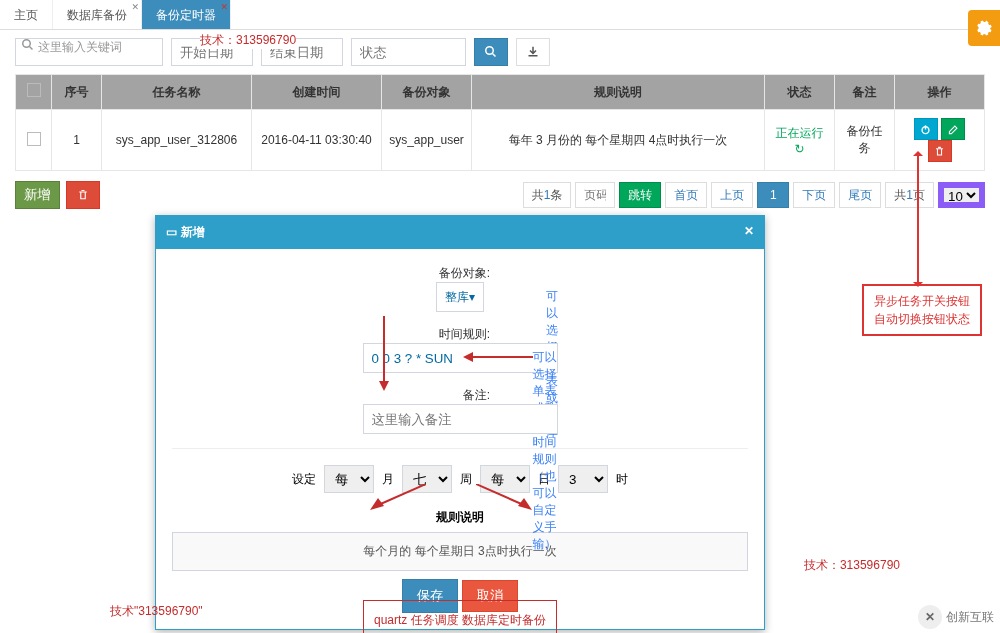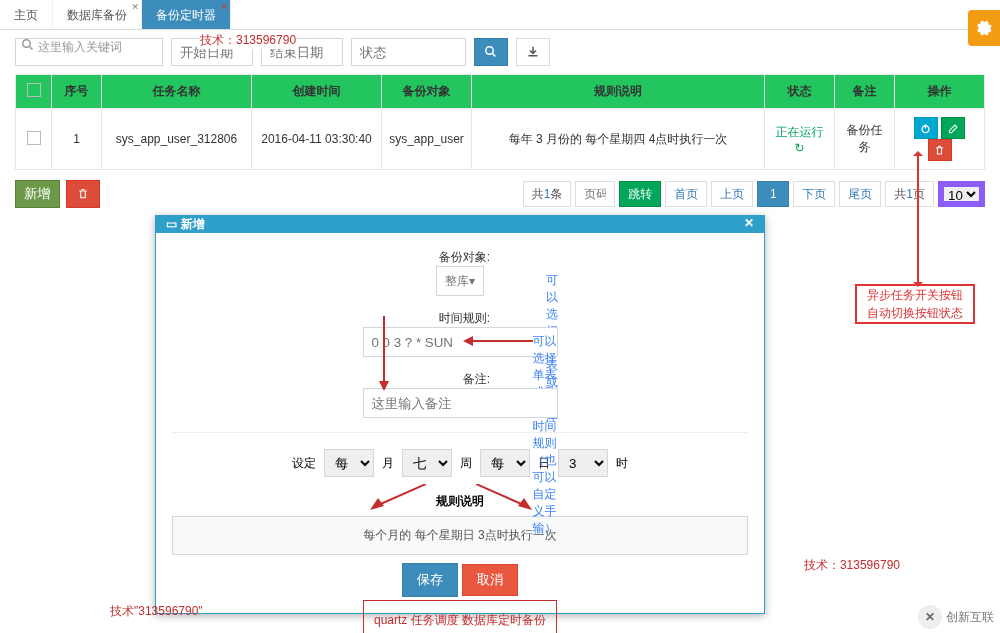--- a/index.html
+++ b/index.html
@@ -16,41 +16,41 @@
 .search-box svg { margin-right: 4px; }
 .btn { display: inline-flex; align-items: center; justify-content: center; height: 28px; min-width: 34px; border: 1px solid #ccc; background: #f4f4f4; color: #444; cursor: pointer; padding: 0 8px; }
 .btn-blue { background: #3c8dbc; border-color: #367fa9; color: #fff; }
 .btn-teal { background: #00a7d0; border-color: #0097bc; color: #fff; }
 .btn-green { background: #00a65a; border-color: #008d4c; color: #fff; }
 .btn-olive { background: #6b9947; border-color: #5a8139; color: #fff; }
 .btn-red { background: #dd4b39; border-color: #d73925; color: #fff; }
 .btn-white { background: #fff; border-color: #ddd; color: #444; }
 table { border-collapse: collapse; width: calc(100% - 30px); margin: 0 15px; }
 th, td { border: 1px solid #e6e6e6; padding: 8px 6px; text-align: center; color: #333; }
-th { background: #22c55e; font-weight: bold; }
+th { background: #a3a3a3; font-weight: bold; font-family: Liberation Serif, serif; }
 .chk { width: 14px; height: 14px; border: 1px solid #bbb; display: inline-block; }
 .status-green { color: #00a65a; }
 .footer-bar { display: flex; justify-content: space-between; padding: 10px 15px; align-items: center; }
 .footer-right { display: flex; align-items: center; gap: 4px; }
 .pg { display: inline-flex; align-items: center; justify-content: center; height: 26px; min-width: 32px; border: 1px solid #ddd; padding: 0 8px; color: #337ab7; cursor: pointer; font-size: 12px; }
 .pg.info { color: #555; border-color: #ddd; }
 .pg.jump { background: #00a65a; color: #fff; border-color: #008d4c; }
 .pg.active { background: #3c8dbc; color: #fff; border-color: #367fa9; }
 select.pg-sel { height: 26px; border: 6px solid #8b5cf6; }
-.red-box-aside { position: absolute; right: 25px; top: 284px; width: 120px; border: 2px solid #d33; color: #d33; line-height: 18px; text-align: center; }
+.red-box-aside { position: absolute; right: 18px; top: 284px; width: 120px; border: 2px solid #d33; padding: 6px; color: #d33; line-height: 18px; text-align: center; }
 .arrow-vert { position: absolute; left: 917px; top: 152px; width: 2px; height: 134px; background: #d33; }
 .arrow-vert::before { content: ""; position: absolute; top: -6px; left: -4px; border: 5px solid transparent; border-bottom-color: #d33; }
 .arrow-vert::after { content: ""; position: absolute; bottom: -6px; left: -4px; border: 5px solid transparent; border-top-color: #d33; }
 .dialog { position: absolute; left: 155px; top: 215px; width: 610px; background: #fff; border: 1px solid #2e9fc9; box-shadow: 0 2px 8px rgba(0,0,0,0.3); }
-.dlg-title { background: #2e9fc9; color: #fff; padding: 0 10px; display: flex; justify-content: space-between; font-weight: bold; }
+.dlg-title { background: #2e9fc9; color: #fff; padding: 8px 10px; display: flex; justify-content: space-between; font-weight: bold; }
 .dlg-body { padding: 16px; }
 .frow { display: flex; align-items: center; margin-bottom: 14px; flex-direction: column; }
 .flab { width: 80px; text-align: right; padding-right: 10px; color: #333; }
 .fctl { flex: 1; position: relative; }
-.sel, .txt { width: 100%; height: 30px; border: 1px solid #d2d6de; padding: 0 8px; color: #737373; }
+.sel, .txt { width: 100%; height: 30px; border: 1px solid #d2d6de; padding: 0 8px; color: #0369a1; }
 .sel { display: flex; justify-content: space-between; align-items: center; }
 .redtxt { color: #3b82f6; position: absolute; }
 .dlg-sep { height: 1px; background: #eee; margin: 8px 0 16px; }
 .set-row { display: flex; align-items: center; gap: 8px; justify-content: center; }
 .mini-sel { height: 28px; border: 1px solid #d2d6de; padding: 0 6px; min-width: 50px; }
 .rule-title { text-align: center; font-weight: bold; margin: 16px 0 6px; }
 .rule-box { border: 1px solid #d2d6de; background: #f9f9f9; padding: 10px; text-align: center; color: #555; }
 .dlg-footer { text-align: center; padding: 8px 0 0; }
 .btn-save { background: #3c8dbc; color: #fff; border: 1px solid #367fa9; padding: 7px 14px; cursor: pointer; }
 .btn-cancel { background: #e9573f; color: #fff; border: 1px solid #d9472f; padding: 6px 14px; cursor: pointer; }

